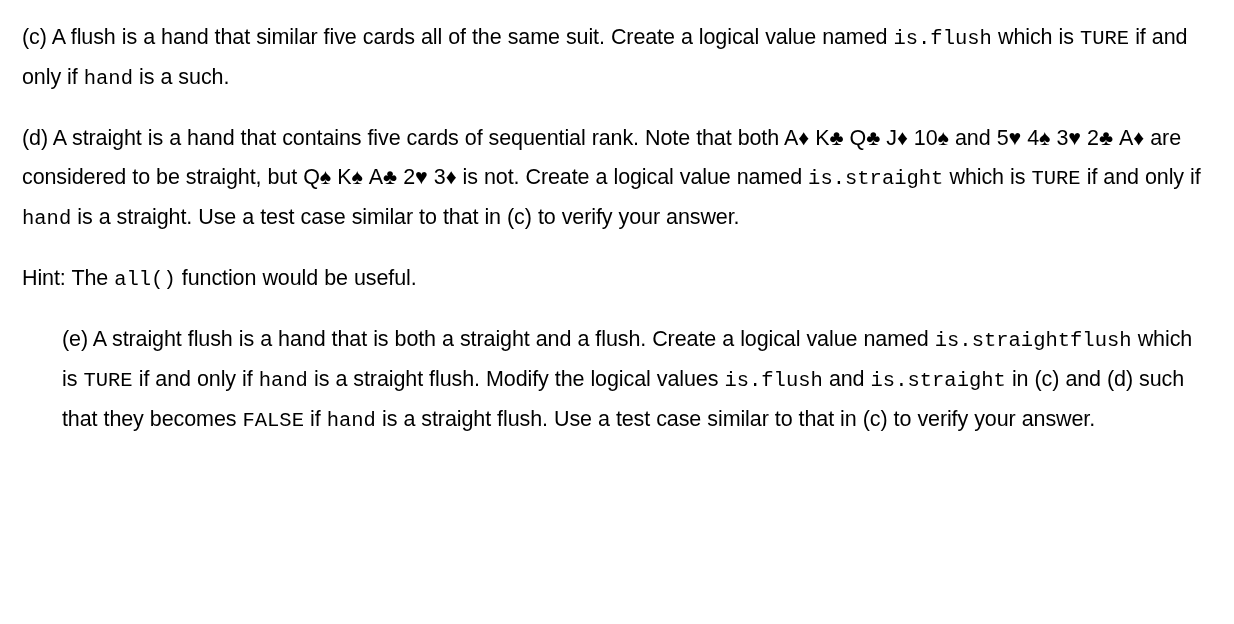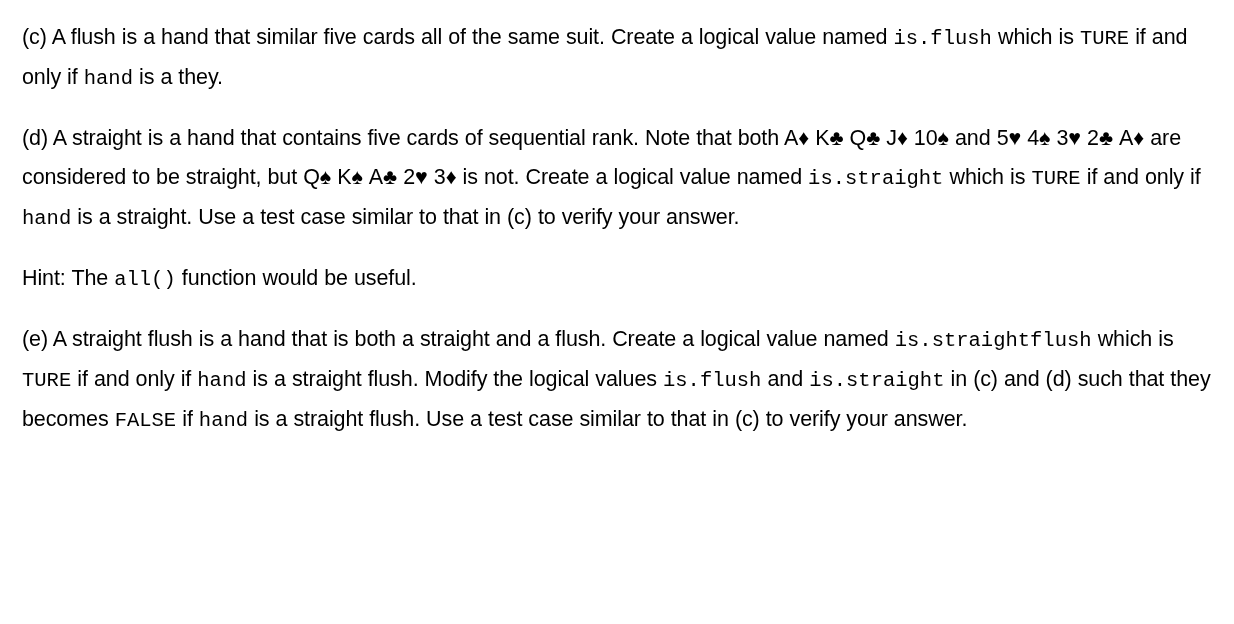--- a/index.html
+++ b/index.html
@@ -25,38 +25,39 @@
   .para {
     font-size: 21.5px;
     line-height: 39px;
     letter-spacing: -0.1px;
     margin: 0 0 21px 0;
     text-align: left;
     word-spacing: 0.2px;
   }
   .para:last-child {
     margin-bottom: 0;
+    margin-left: 40px;
   }
   .mono {
     font-family: Liberation Mono, monospace;
     font-size: 20.5px;
     letter-spacing: 0px;
     white-space: pre;
   }
   .card {
     white-space: nowrap;
   }
 </style>
 </head>
 <body>
 
 <div id="doc">
 
   <p class="para">
-    <span>(c) A flush is a hand that similar five cards all of the same suit. Create a logical value named </span><span class="mono">is.flush</span><span> which is </span><span class="mono">TURE</span><span> if and only if </span><span class="mono">hand</span><span> is a they.</span>
+    <span>(c) A flush is a hand that similar five cards all of the same suit. Create a logical value named </span><span class="mono">is.flush</span><span> which is </span><span class="mono">TURE</span><span> if and only if </span><span class="mono">hand</span><span> is a such.</span>
   </p>
 
 
   <p class="para">
     <span>(d) A straight is a hand that contains five cards of sequential rank. Note that both </span><span class="card">A♦</span>&nbsp;<span class="card">K♣</span>&nbsp;<span class="card">Q♣</span>&nbsp;<span class="card">J♦</span>&nbsp;<span class="card">10♠</span><span> and </span><span class="card">5♥</span>&nbsp;<span class="card">4♠</span>&nbsp;<span class="card">3♥</span>&nbsp;<span class="card">2♣</span>&nbsp;<span class="card">A♦</span><span> are considered to be straight, but </span><span class="card">Q♠</span>&nbsp;<span class="card">K♠</span>&nbsp;<span class="card">A♣</span>&nbsp;<span class="card">2♥</span>&nbsp;<span class="card">3♦</span><span> is not. Create a logical value named </span><span class="mono">is.straight</span><span> which is </span><span class="mono">TURE</span><span> if and only if </span><span class="mono">hand</span><span> is a straight. Use a test case similar to that in (c) to verify your answer.</span>
   </p>
 
   <p class="para">
     <span>Hint: The </span><span class="mono">all()</span><span> function would be useful.</span>
   </p>

